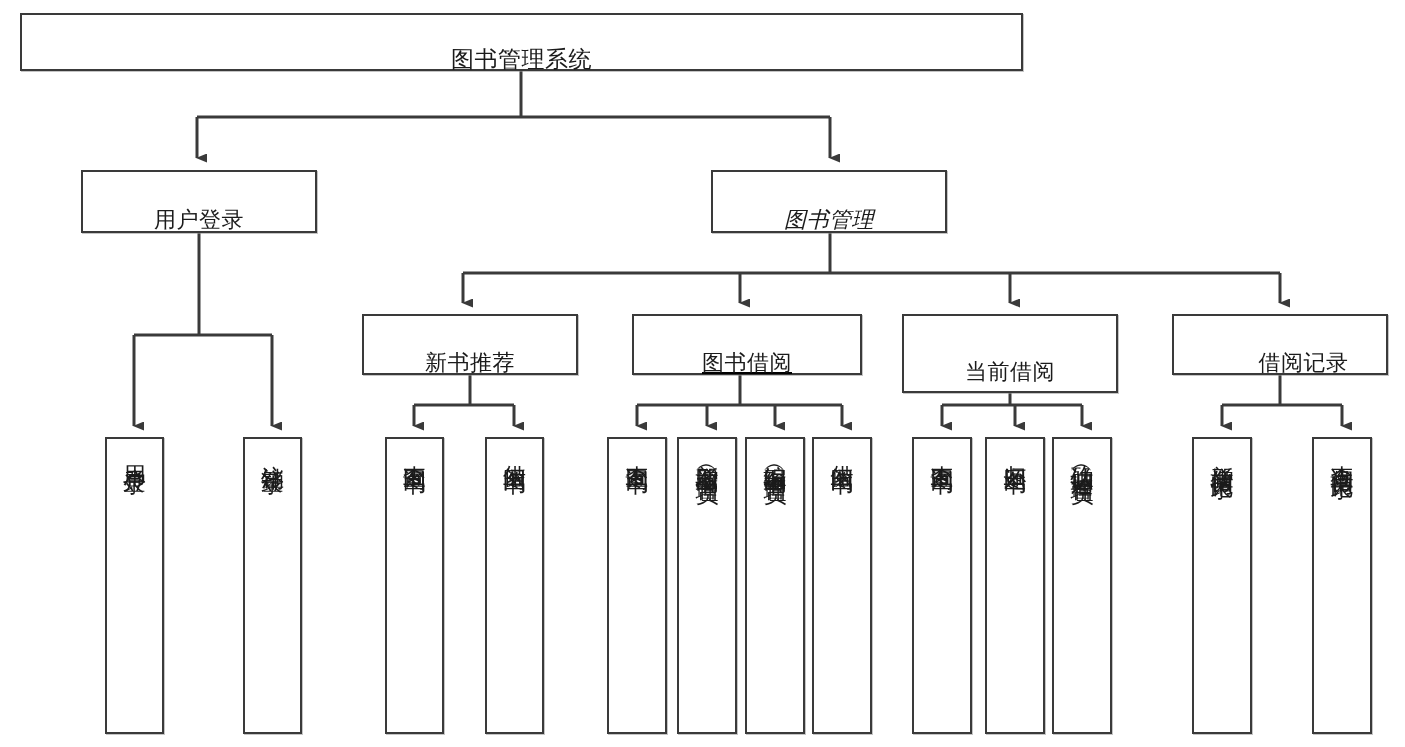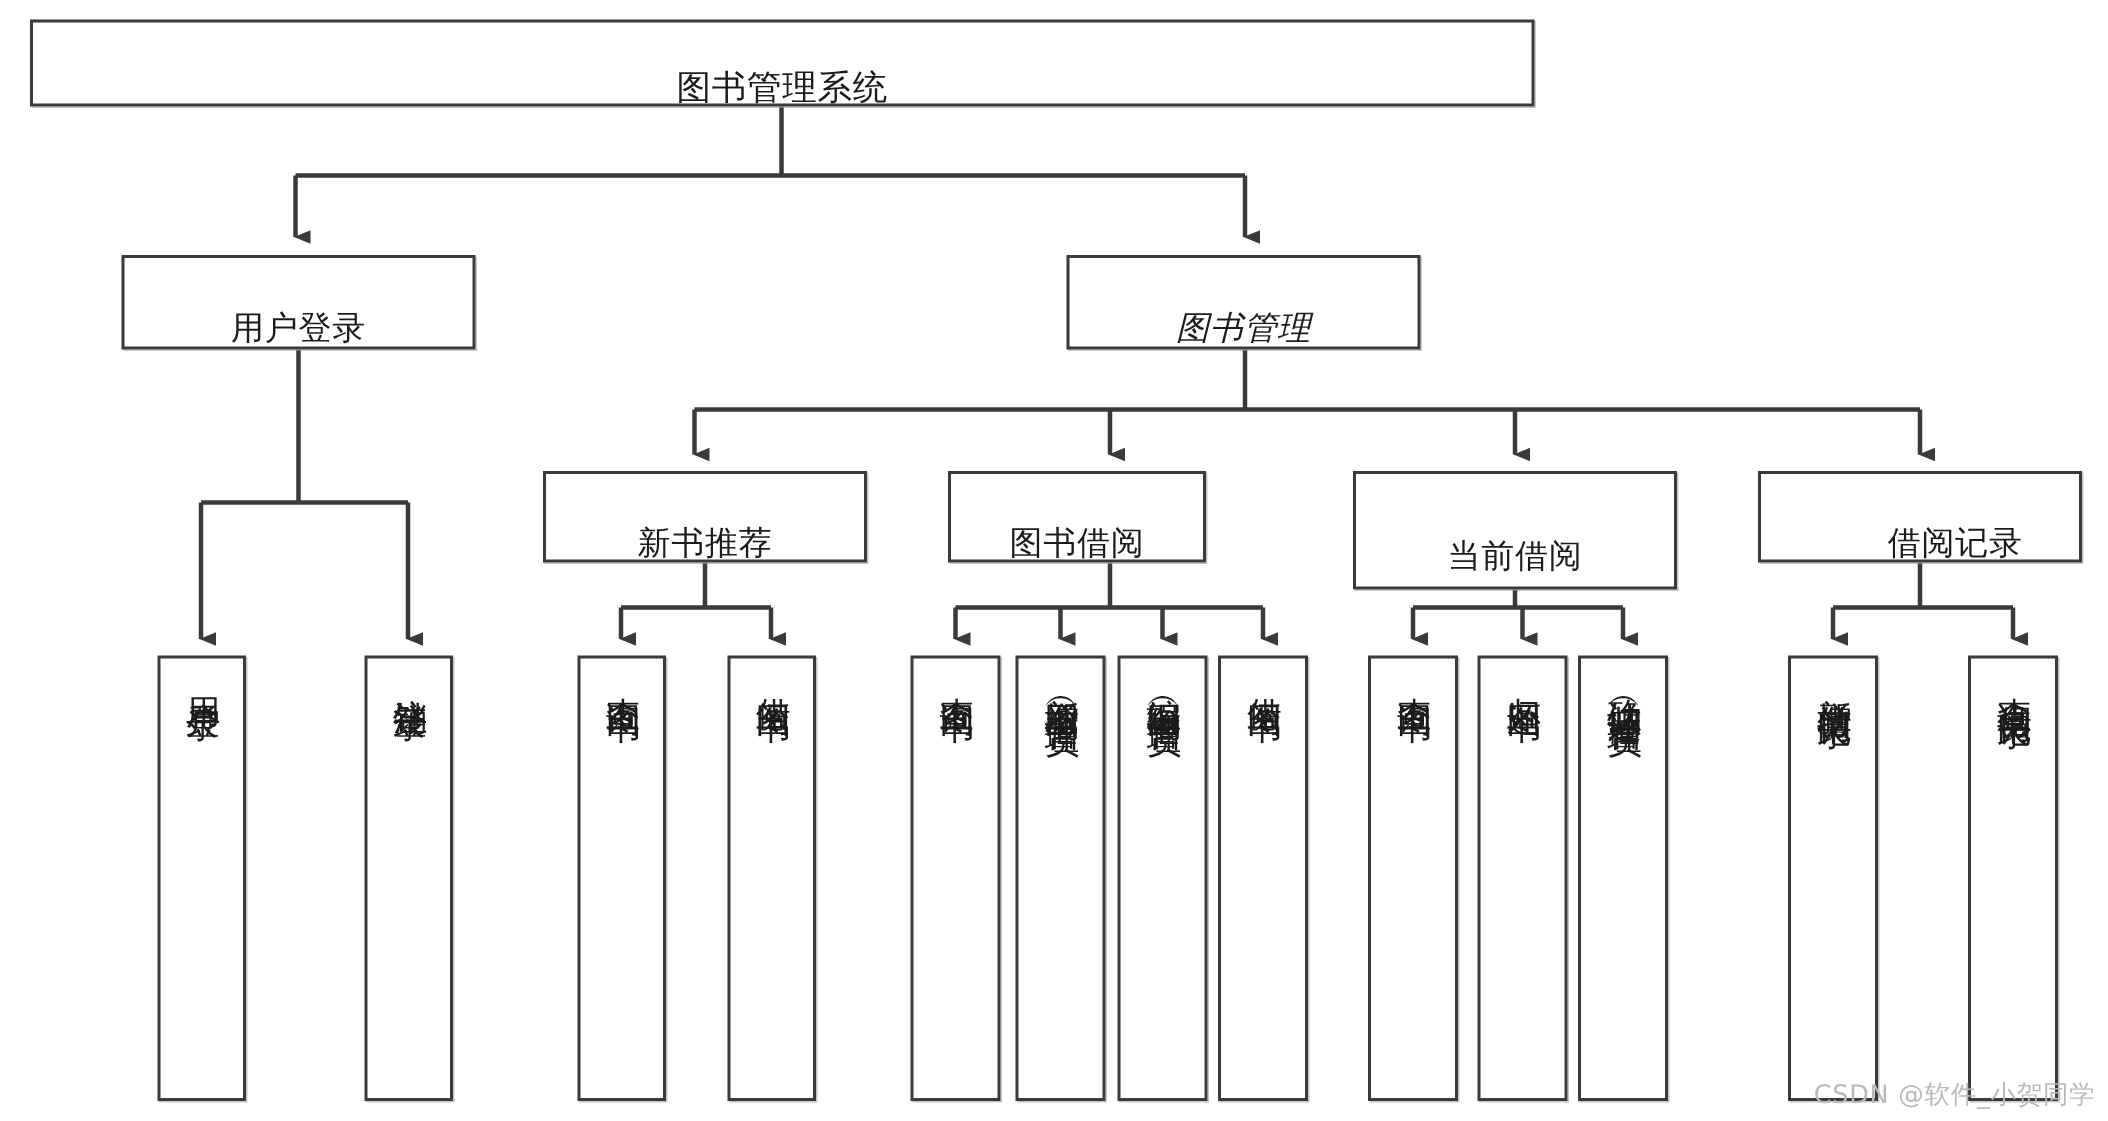--- a/index.html
+++ b/index.html
@@ -130,21 +130,21 @@
       </div>
       <div class="node h-node" style="left: 81px; top: 170px; width: 236px; height: 63px;">
         <span class="lbl">用户登录</span>
       </div>
       <div class="node h-node" style="left: 711px; top: 170px; width: 236px; height: 63px; font-style: italic;">
         <span class="lbl">图书管理</span>
       </div>
       <div class="node h-node" style="left: 362px; top: 314px; width: 216px; height: 61px;">
         <span class="lbl">新书推荐</span>
       </div>
-      <div class="node h-node" style="left: 632px; top: 314px; width: 172px; height: 61px;">
+      <div class="node h-node" style="left: 632px; top: 314px; width: 230px; height: 61px; text-decoration: underline;">
         <span class="lbl">图书借阅</span>
       </div>
       <div class="node h-node" style="left: 902px; top: 314px; width: 216px; height: 79px;">
         <span class="lbl">当前借阅</span>
       </div>
       <div class="node h-node" style="left: 1172px; top: 314px; width: 216px; height: 61px; padding-left: 47px;">
         <span class="lbl">借阅记录</span>
       </div>
       <div class="node v-node" style="left: 105px; top: 437px; width: 59px; height: 297px;">
         <span class="lbl">用户登录</span>
@@ -180,14 +180,13 @@
         <span class="lbl">确认归还（管理员）</span>
       </div>
       <div class="node v-node" style="left: 1192px; top: 437px; width: 60px; height: 297px;">
         <span class="lbl">新增借阅记录</span>
       </div>
       <div class="node v-node" style="left: 1312px; top: 437px; width: 60px; height: 297px;">
         <span class="lbl">查询借阅记录</span>
       </div>
     </div>
 
-  <div id="watermark">CSDN @软件_小贺同学</div>
 </div>
 
 </body></html>

